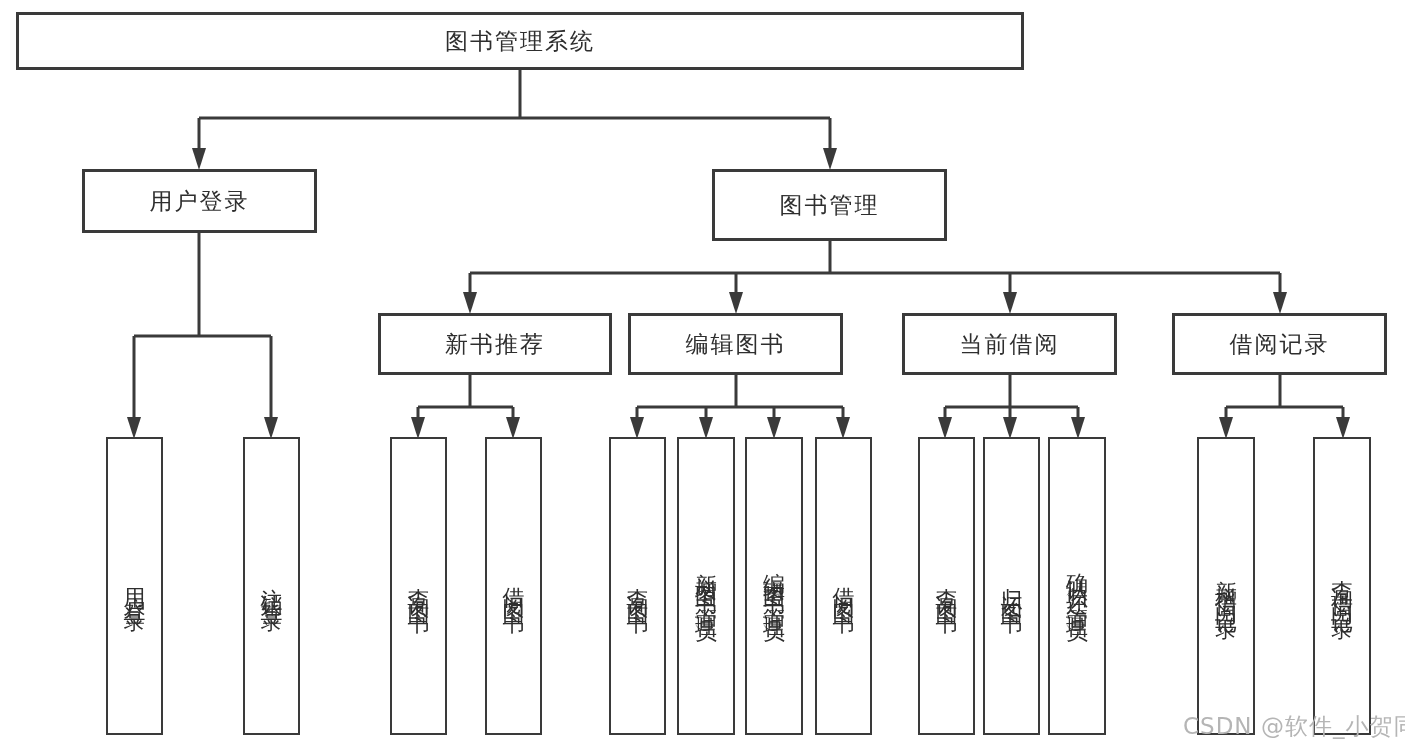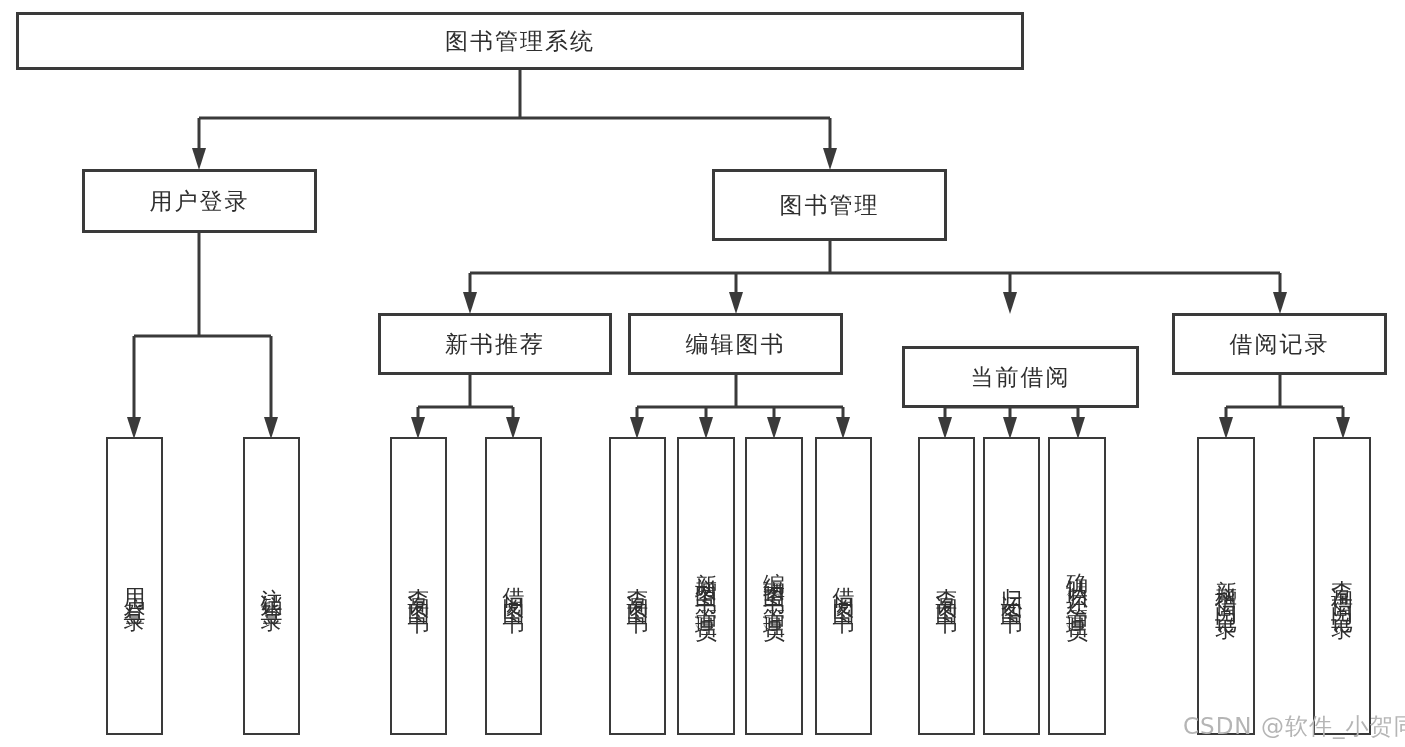--- a/index.html
+++ b/index.html
@@ -71,21 +71,21 @@
     </g>
   </svg>
 
   <div class="box" style="left:16px;top:12px;width:1008px;height:58px;">图书管理系统</div>
 
   <div class="box" style="left:82px;top:169px;width:235px;height:64px;">用户登录</div>
   <div class="box" style="left:712px;top:169px;width:235px;height:72px;">图书管理</div>
 
   <div class="box" style="left:378px;top:313px;width:234px;height:62px;text-align:right;">新书推荐</div>
   <div class="box" style="left:628px;top:313px;width:215px;height:62px;">编辑图书</div>
-  <div class="box" style="left:902px;top:313px;width:237px;height:62px;margin-top:33px;">当前借阅</div>
+  <div class="box" style="left:902px;top:313px;width:215px;height:62px;">当前借阅</div>
   <div class="box" style="left:1172px;top:313px;width:215px;height:62px;">借阅记录</div>
 
   <div class="vbox" style="left:106px;top:437px;width:57px;height:298px;">用户登录</div>
   <div class="vbox" style="left:243px;top:437px;width:57px;height:298px;">注销登录</div>
   <div class="vbox" style="left:390px;top:437px;width:57px;height:298px;">查询图书</div>
   <div class="vbox" style="left:485px;top:437px;width:57px;height:298px;">借阅图书</div>
   <div class="vbox" style="left:609px;top:437px;width:57px;height:298px;">查询图书</div>
   <div class="vbox" style="left:677px;top:437px;width:58px;height:298px;letter-spacing:7px;">新增图书（管理员）</div>
   <div class="vbox" style="left:745px;top:437px;width:58px;height:298px;letter-spacing:7px;">编辑图书（管理员）</div>
   <div class="vbox" style="left:815px;top:437px;width:57px;height:298px;">借阅图书</div>

